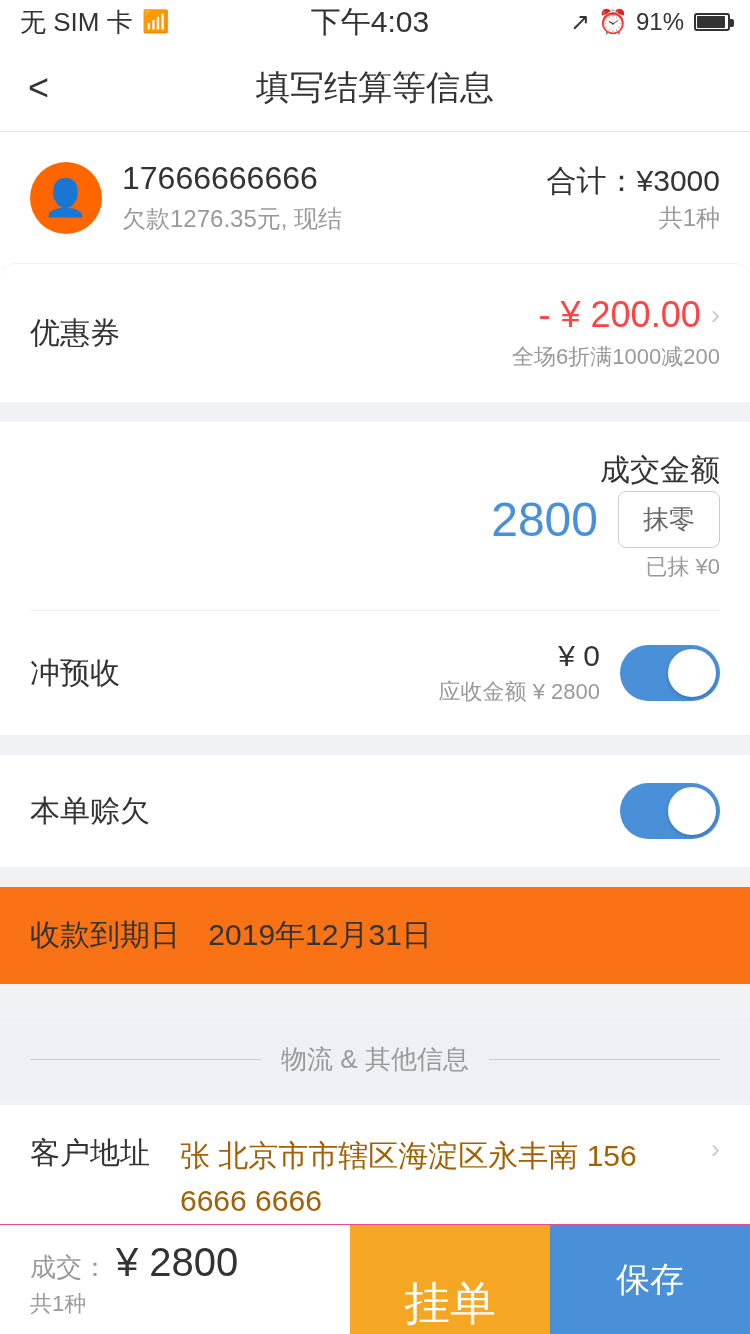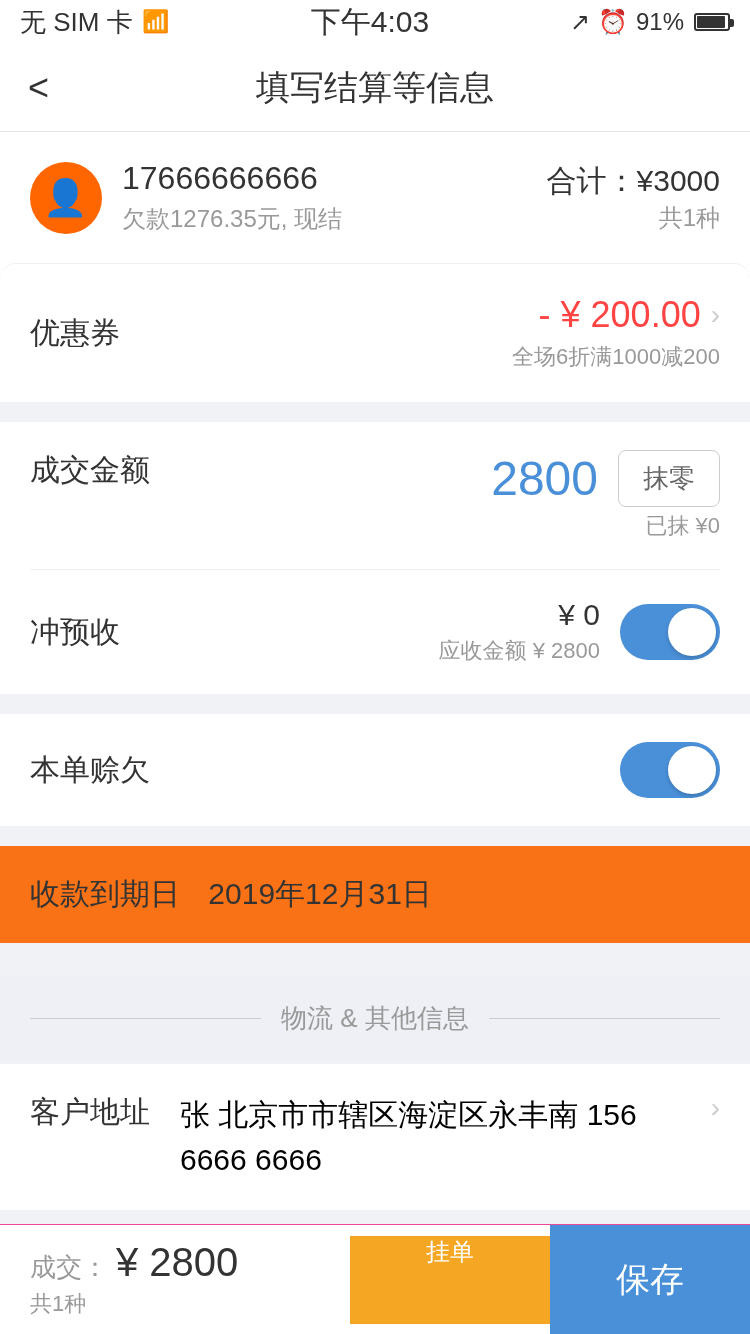--- a/index.html
+++ b/index.html
@@ -100,24 +100,25 @@
     .chevron-right { color: #ccc; font-size: 28px; margin-left: 10px; }
 
     
     .amount-section {
       background: #fff;
       margin-bottom: 20px;
       padding: 0 30px;
     }
     .amount-row {
       display: flex;
-      align-items: flex-start;
+      align-items: flex-end;
       justify-content: space-between;
       padding: 28px 0;
       border-bottom: 1px solid #f0f0f0;
+      flex-direction: column;
     }
     .amount-row:last-child { border-bottom: none; }
     .row-label { font-size: 30px; color: #333; }
     .row-right { display: flex; align-items: center; gap: 20px; }
     .amount-value { font-size: 48px; color: #4a90d9; font-weight: 500; }
     .amount-sub { font-size: 22px; color: #999; text-align: right; margin-top: 4px; }
     .round-btn {
       border: 1px solid #ccc;
       border-radius: 8px;
       padding: 10px 24px;
@@ -196,21 +197,21 @@
     
     .address-section {
       background: #fff;
       padding: 28px 30px;
       display: flex;
       align-items: flex-start;
       justify-content: space-between;
       margin-bottom: 4px;
     }
     .address-label { font-size: 30px; color: #333; min-width: 130px; }
-    .address-content { font-size: 30px; color: #000000; flex: 1; margin-left: 20px; line-height: 1.5; }
+    .address-content { font-size: 30px; color: #a16207; flex: 1; margin-left: 20px; line-height: 1.5; }
     .address-right { display: flex; align-items: center; color: #ccc; font-size: 28px; margin-left: 10px; }
 
     
     .bottom-space {
       background: #f0f2f5;
       height: 200px;
     }
 
     
     .bottom-bar {
@@ -229,26 +230,26 @@
       padding: 0 30px;
       display: flex;
       flex-direction: column;
       gap: 4px;
     }
     .bottom-total { font-size: 26px; color: #999; }
     .bottom-price { font-size: 40px; color: #333; font-weight: 500; }
     .bottom-count { font-size: 22px; color: #999; }
     .bottom-btn-pending {
       width: 200px;
-      height: 88px;
+      height: 110px;
       background: #f5a623;
       display: flex;
-      align-items: flex-start;
-      justify-content: center;
-      font-size: 24px;
+      align-items: flex-end;
+      justify-content: center;
+      font-size: 46px;
       color: #fff;
       cursor: pointer;
     }
     .bottom-btn-save {
       width: 200px;
       height: 110px;
       background: #4a90d9;
       display: flex;
       align-items: center;
       justify-content: center;

